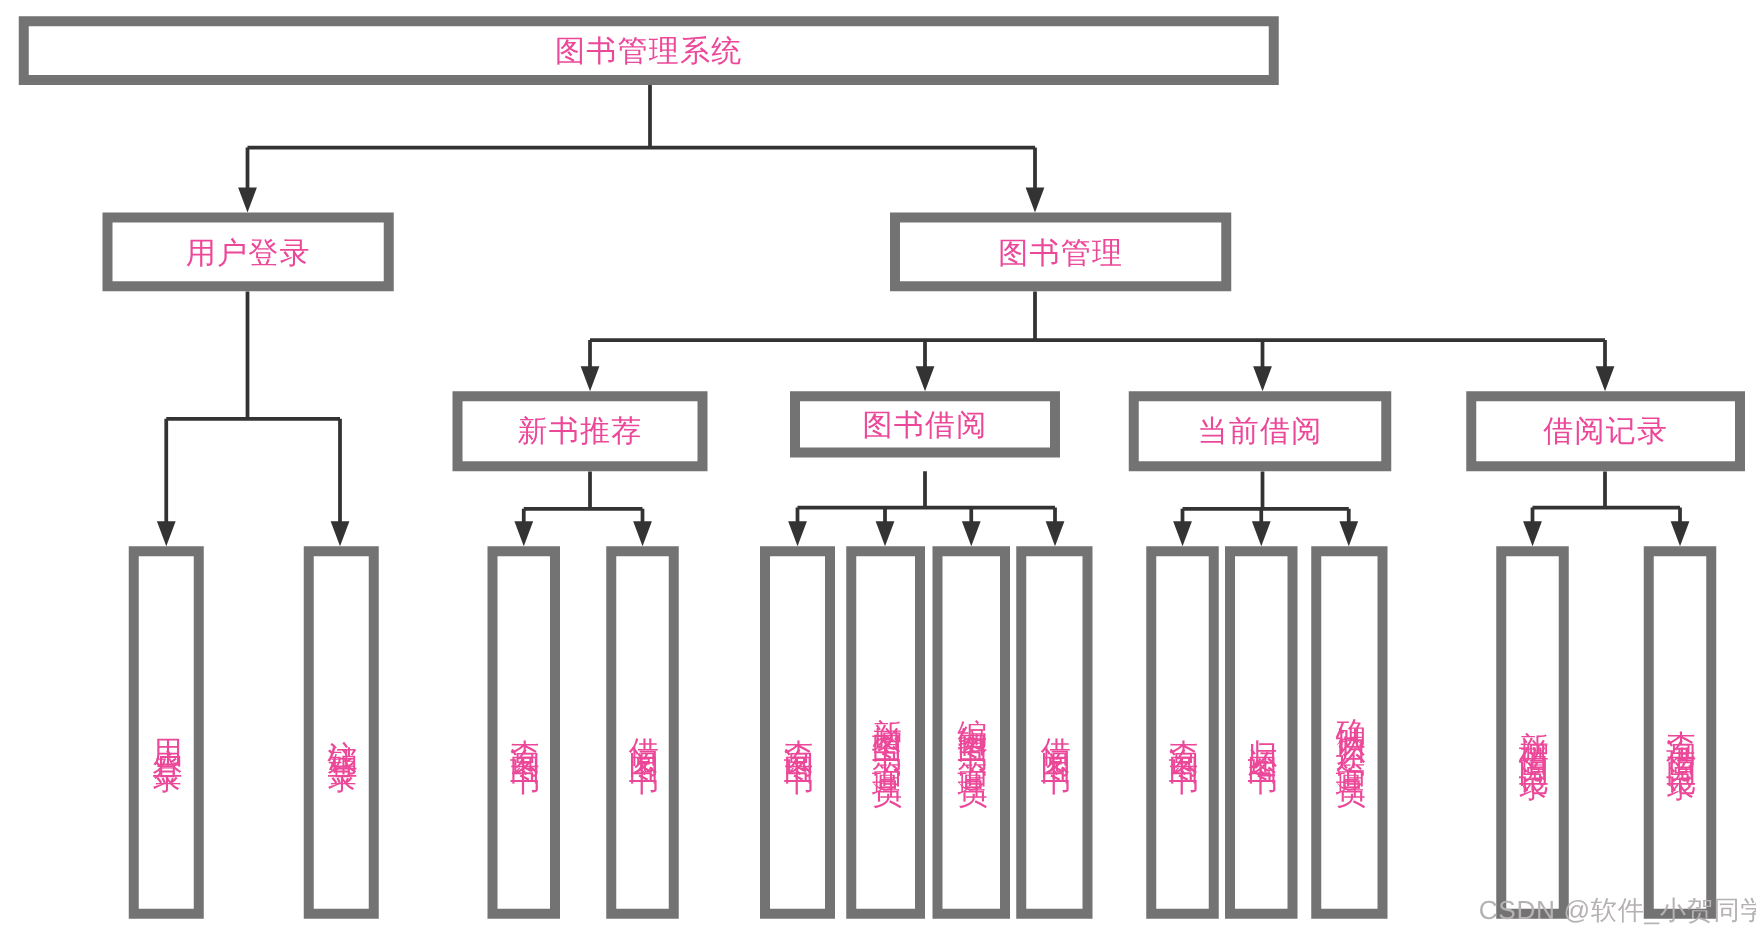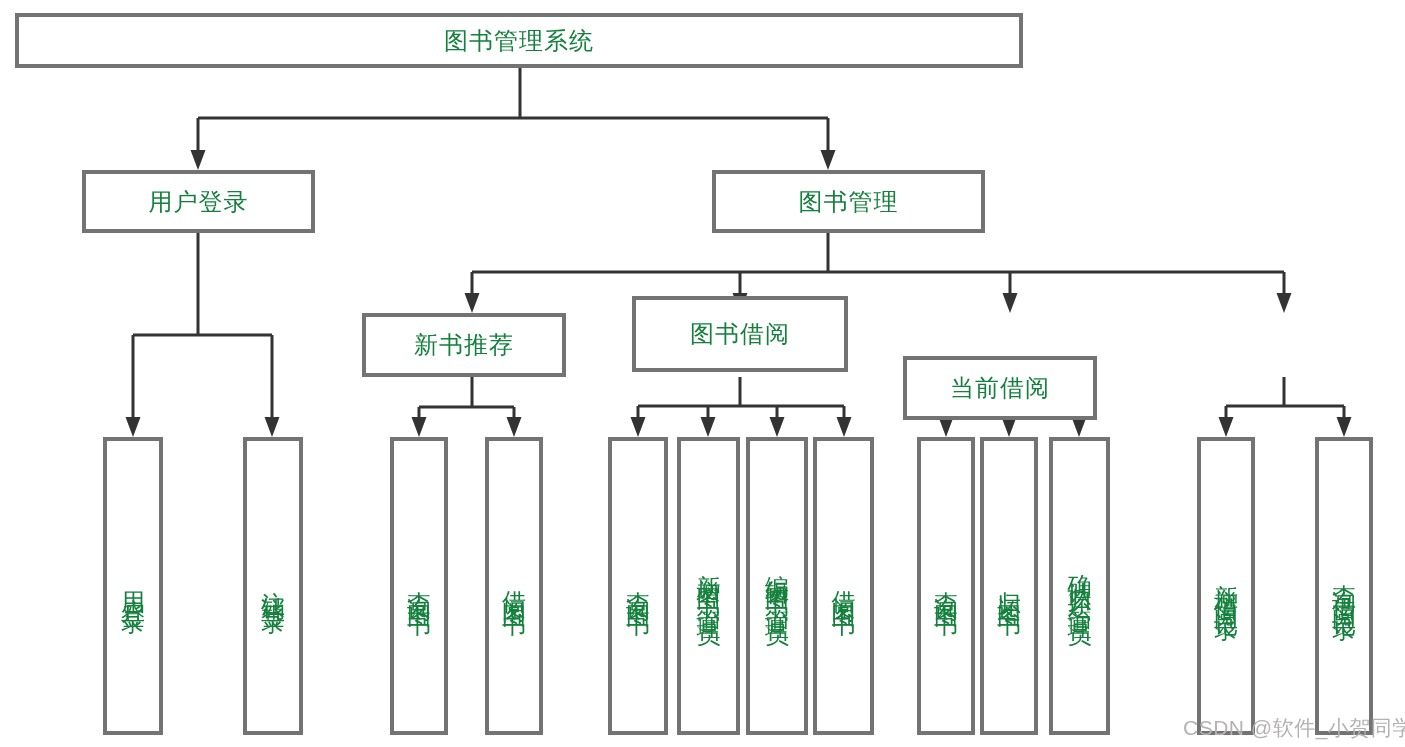--- a/index.html
+++ b/index.html
@@ -8,25 +8,25 @@
     width:1405px;height:747px;
     background:#ffffff;
     font-family:"Liberation Sans", sans-serif;
     overflow:hidden;
   }
   .connectors{position:absolute;left:0;top:0;z-index:1;}
   .node{
     position:absolute;
     box-sizing:border-box;
     background:#ffffff;
-    border:4px solid #737373;
+    border:8px solid #737373;
     display:flex;
     align-items:center;
     justify-content:center;
-    color:#15803d;
+    color:#ec4899;
     font-size:24px;
     letter-spacing:1px;
     white-space:nowrap;
     z-index:2;
   }
   .vnode{
     writing-mode:vertical-rl;
     text-orientation:mixed;
     font-size:24px;
     letter-spacing:7px;
@@ -87,25 +87,28 @@
   <div class="node" style="left:82px;top:170px;width:233px;height:63px;">
     <span>用户登录</span>
   </div>
   <div class="node" style="left:712px;top:170px;width:273px;height:63px;">
     <span>图书管理</span>
   </div>
 
   <div class="node" style="left:362px;top:313px;width:204px;height:64px;">
     <span>新书推荐</span>
   </div>
-  <div class="node" style="left:632px;top:296px;width:216px;height:76px;">
+  <div class="node" style="left:632px;top:313px;width:216px;height:53px;">
     <span>图书借阅</span>
   </div>
-  <div class="node" style="left:903px;top:313px;width:194px;height:64px;margin-top:43px;">
+  <div class="node" style="left:903px;top:313px;width:210px;height:64px;">
     <span>当前借阅</span>
+  </div>
+  <div class="node" style="left:1173px;top:313px;width:223px;height:64px;">
+    <span>借阅记录</span>
   </div>
 
   <div class="node vnode" style="left:103px;top:437px;width:60px;height:298px;">
     <span>用户登录</span>
   </div>
   <div class="node vnode" style="left:243px;top:437px;width:60px;height:298px;">
     <span>注销登录</span>
   </div>
 
   <div class="node vnode" style="left:390px;top:437px;width:58px;height:298px;">

